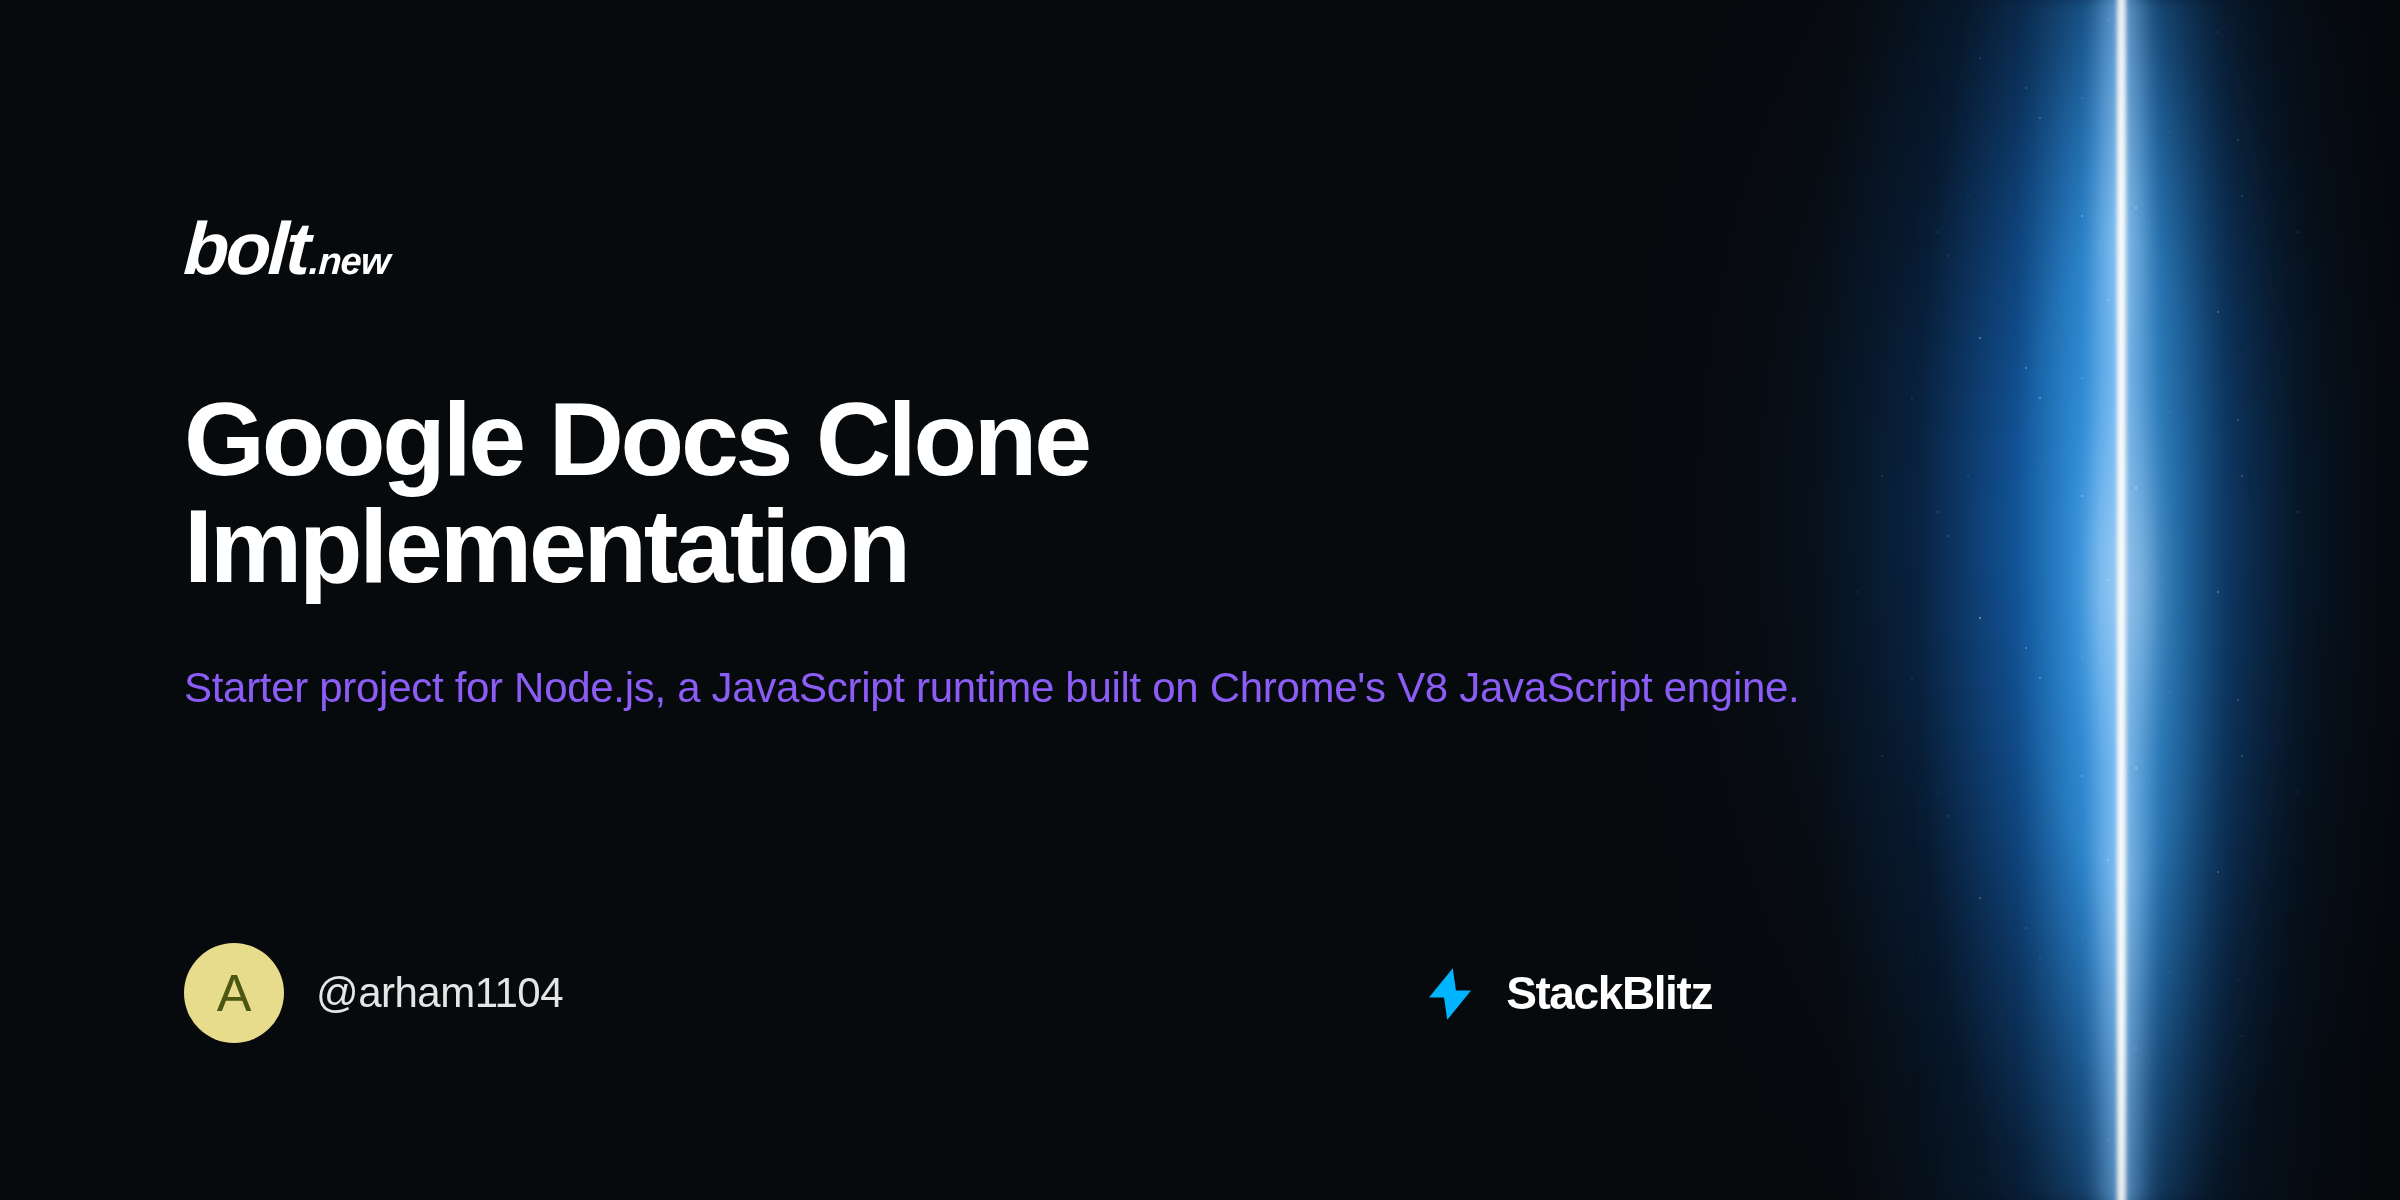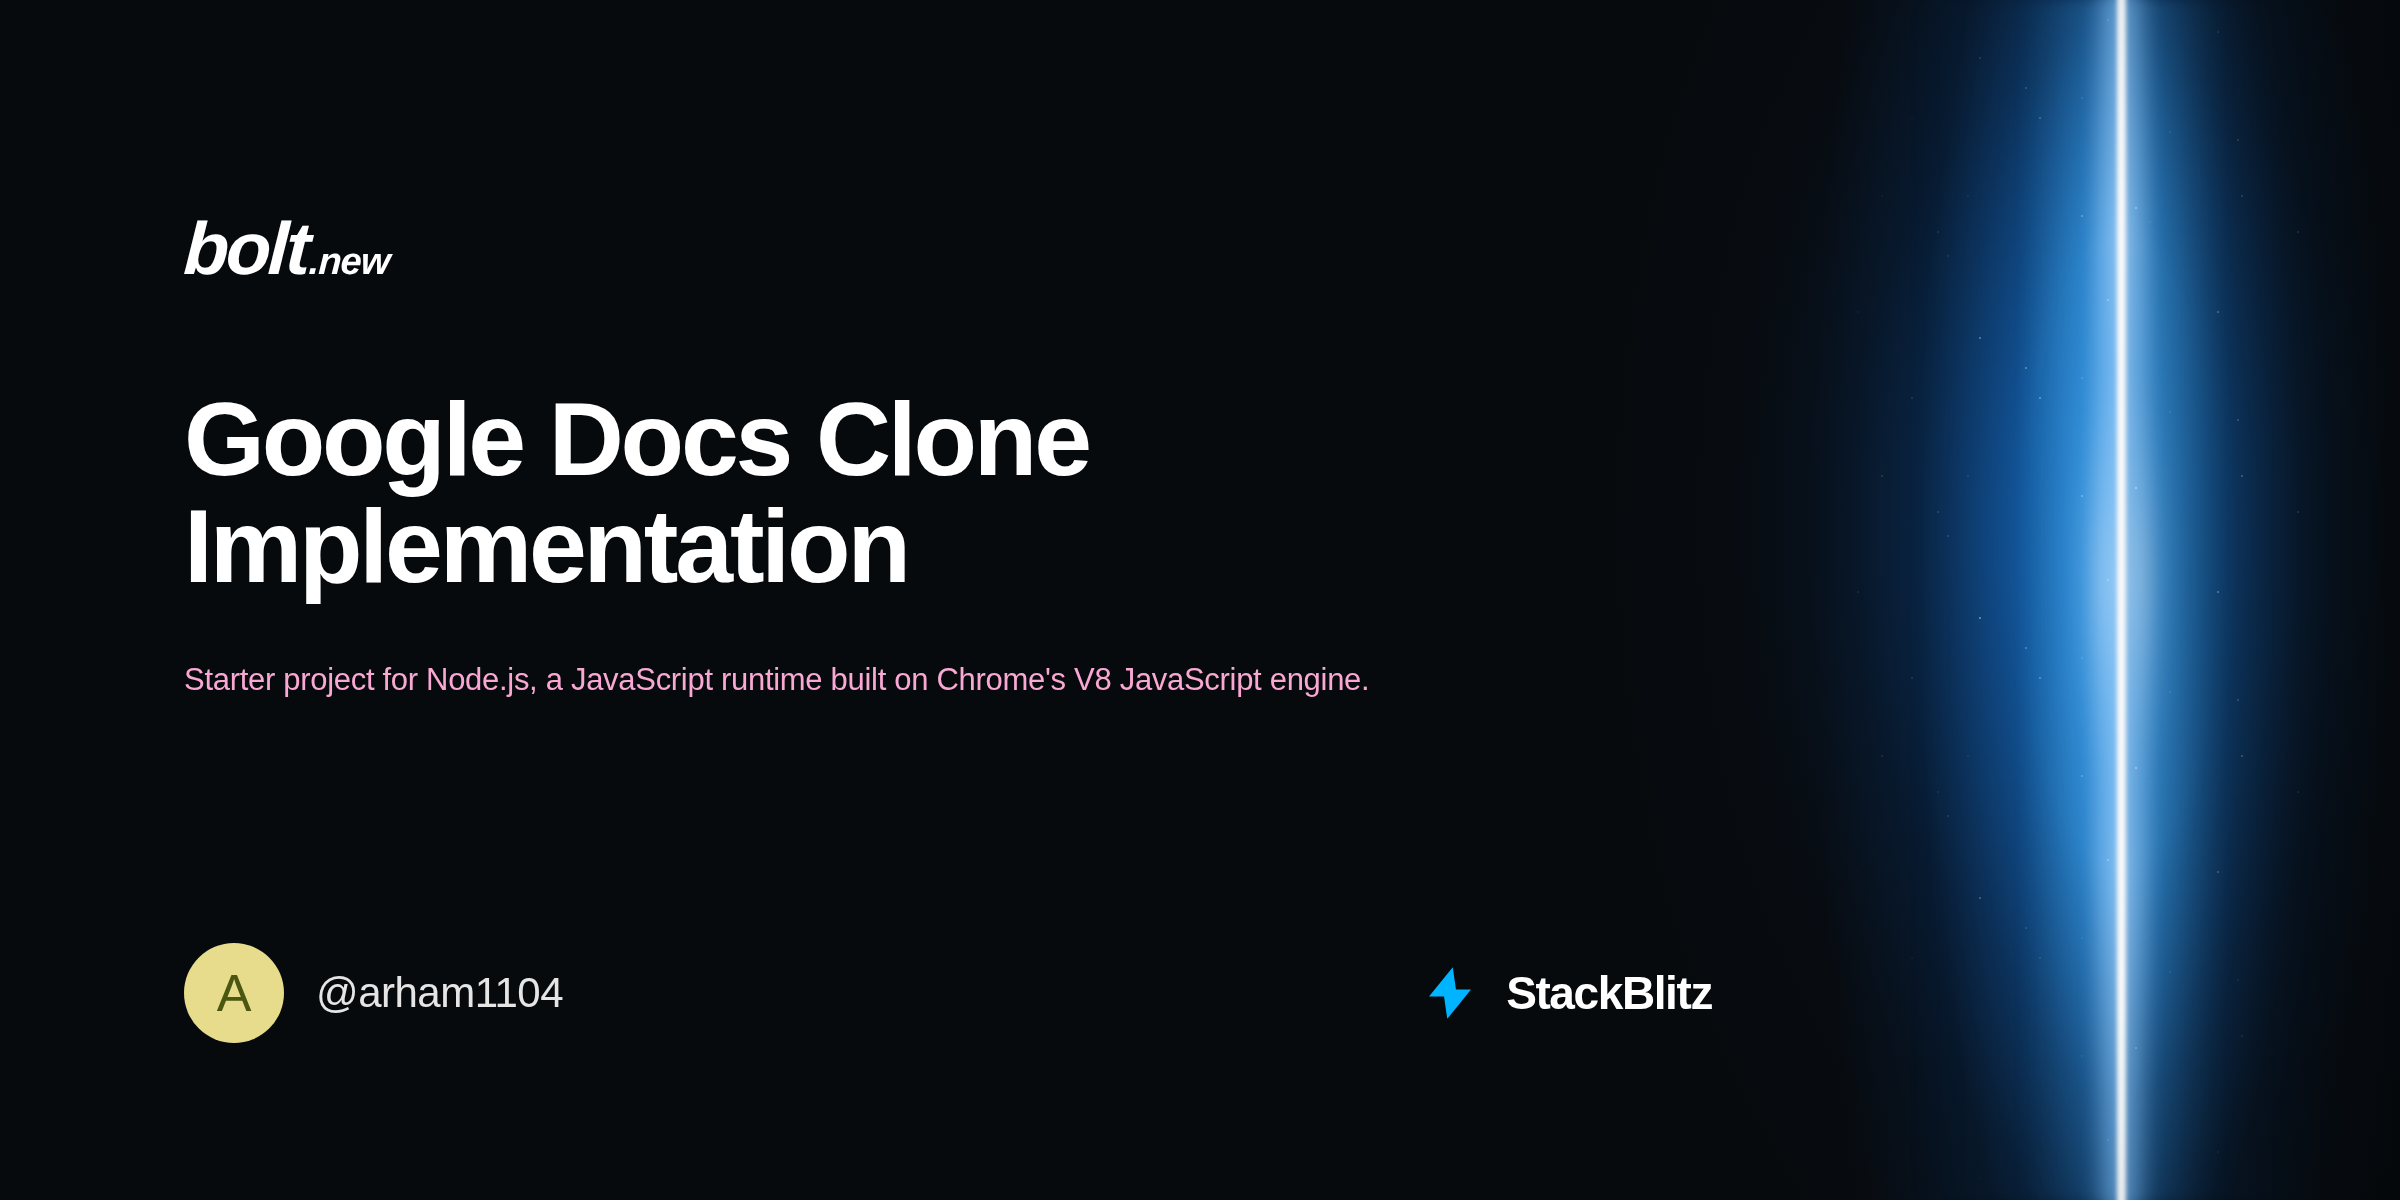--- a/index.html
+++ b/index.html
@@ -176,22 +176,22 @@
     font-weight:900;
     line-height:1.03;
     letter-spacing:-3.2px;
   }
 
   
   .description {
     position:absolute;
     left:0; top:660px;
     width:1620px;
-    color:#f9a8d4;
-    font-size:31px;
+    color:#8b5cf6;
+    font-size:42px;
     font-weight:400;
     line-height:1.32;
     letter-spacing:-0.3px;
   }
 
   
   .footer {
     position:absolute;
     left:0; top:940px;
     width:1620px;
@@ -220,21 +220,21 @@
   }
   .author-handle {
     color:#e5e5e5;
     font-size:42px;
     font-weight:400;
     letter-spacing:-0.5px;
   }
 
   .brand {
     display:flex;
-    align-items:center;
+    align-items:flex-end;
     gap:35px;
     padding-right:92px;
   }
   .brand-bolt { width:42px; height:52px; flex:0 0 auto; display:block; }
   .brand-name {
     color:#ffffff;
     font-size:46px;
     font-weight:900;
     letter-spacing:-1.4px;
   }

